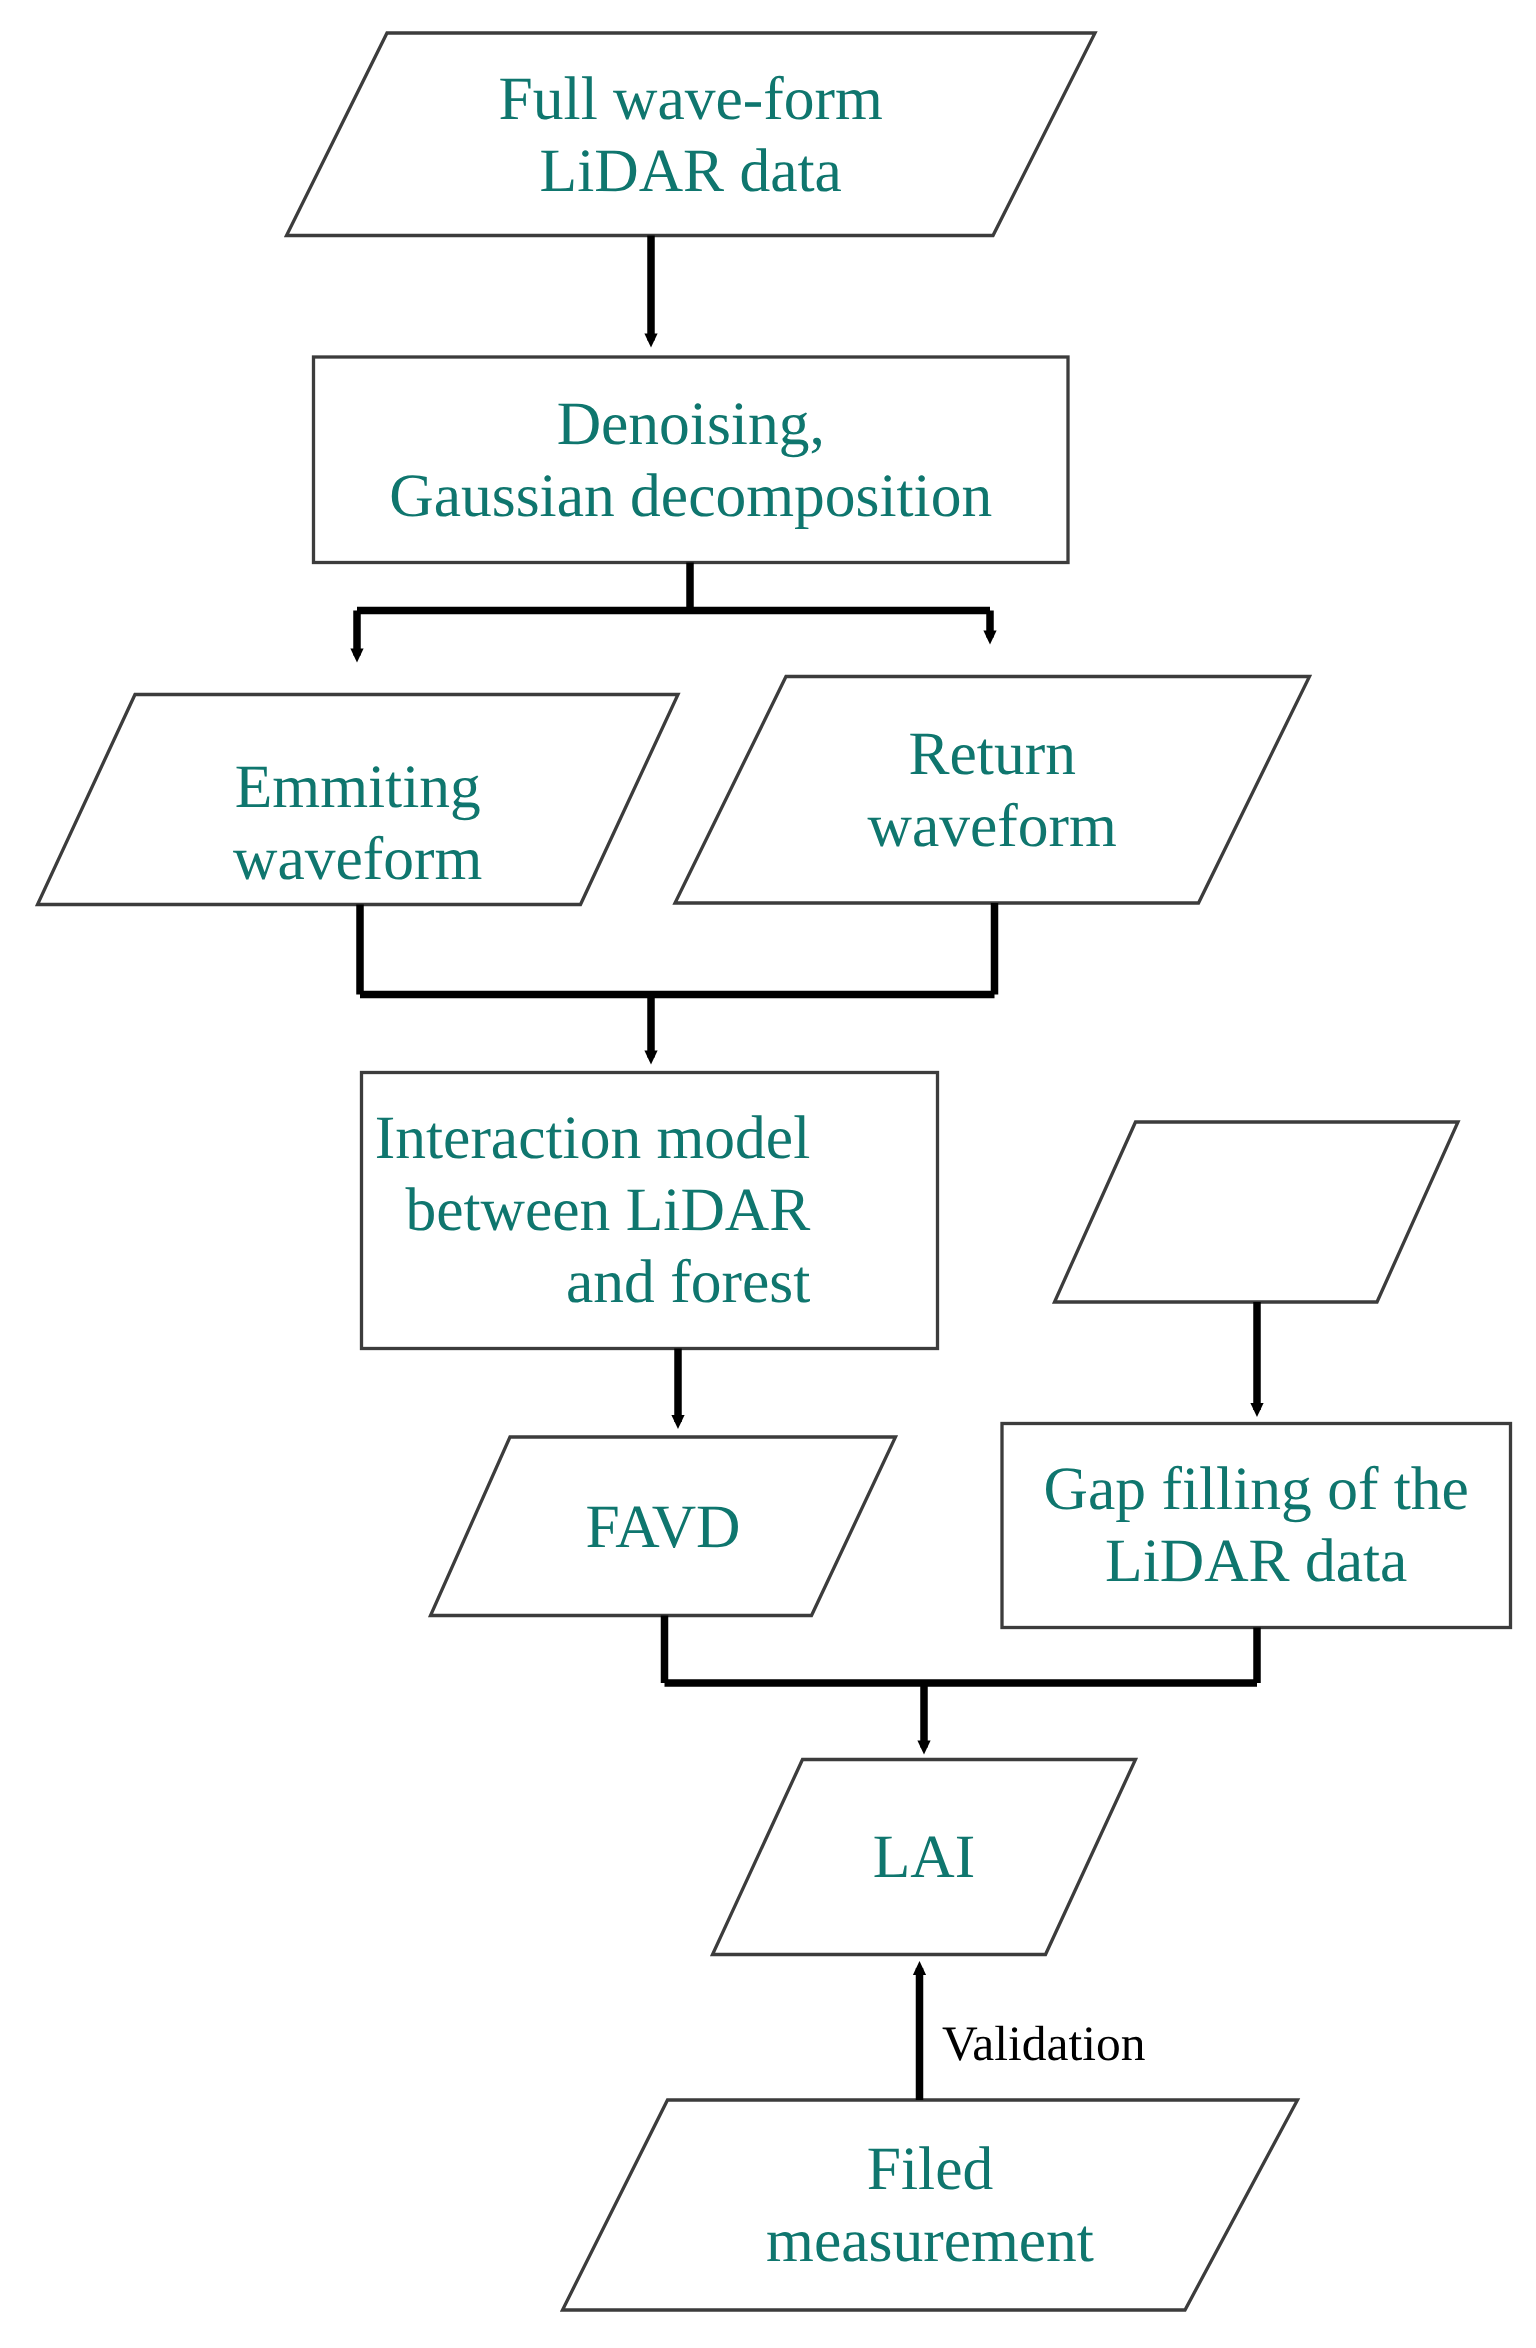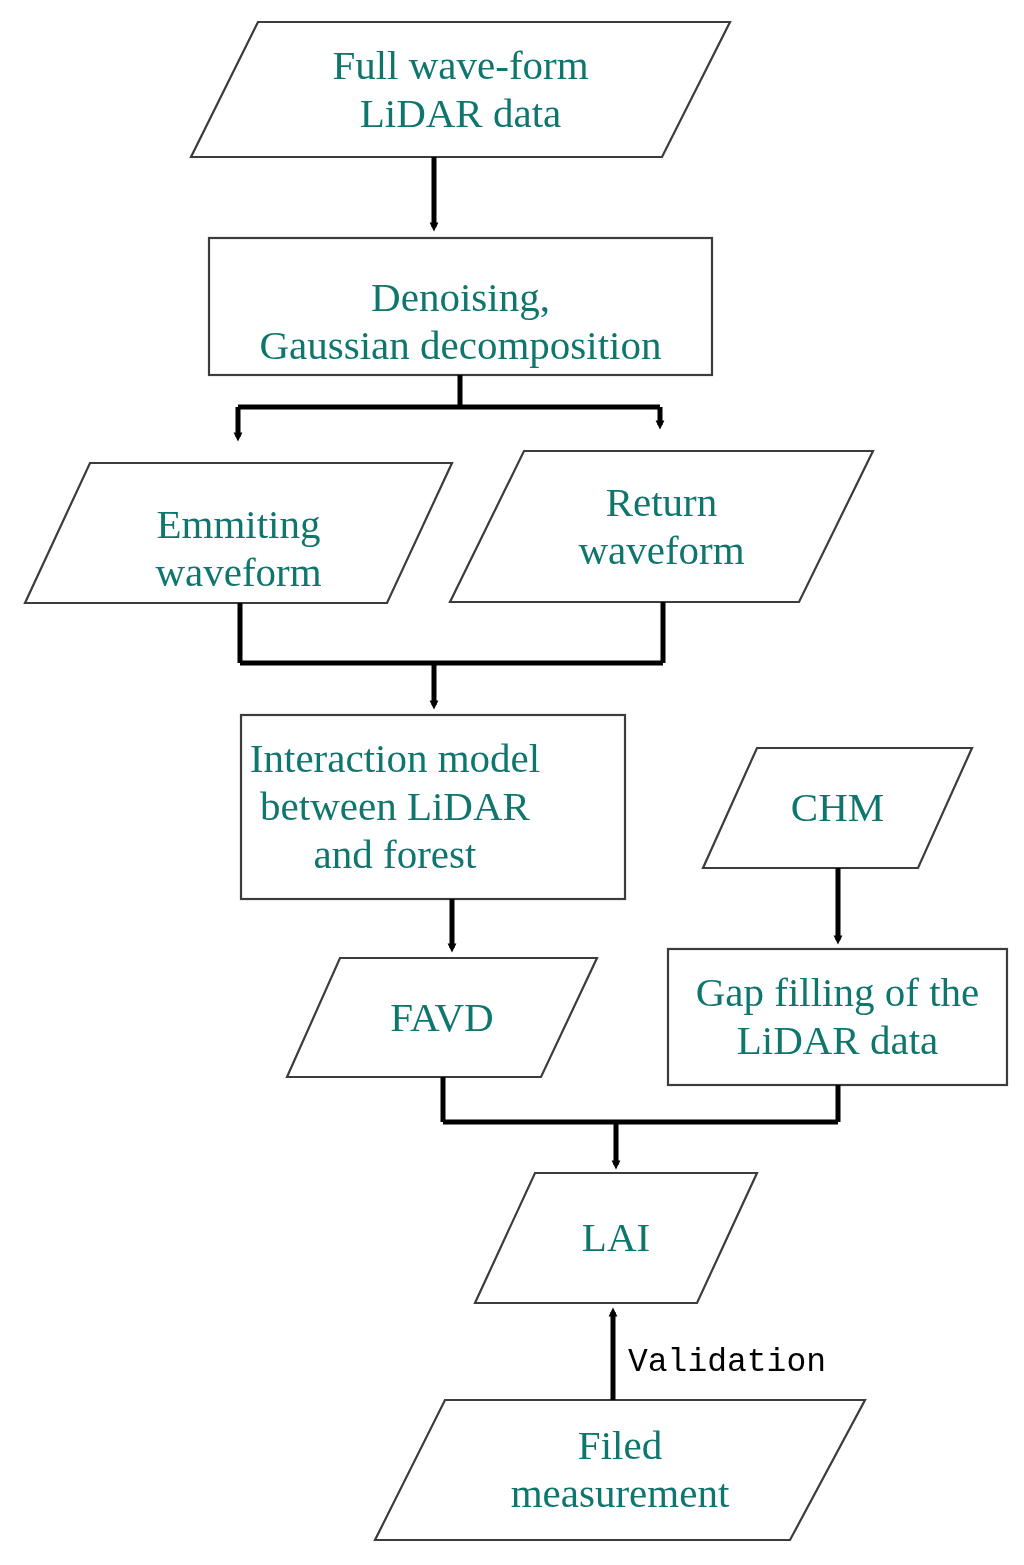--- a/index.html
+++ b/index.html
@@ -32,21 +32,21 @@
     color: #0f766e;
     font-family: "Liberation Serif", "DejaVu Serif", serif;
     font-size: 41px;
     line-height: 1.17;
     white-space: pre-line;
     pointer-events: none;
   }
   .edge-label {
     position: absolute;
     color: #000000;
-    font-family: Liberation Mono, monospace;
+    font-family: Liberation Serif, serif;
     font-size: 33px;
     line-height: 1.1;
     white-space: nowrap;
   }
 </style>
 </head>
 <body>
 
 <div id="canvas">
 
@@ -105,34 +105,33 @@
       <polyline points="443,1122 838,1122"></polyline>
       <line x1="616" y1="1122" x2="616" y2="1165" marker-end="url(#arrowhead)"></line>
 
       <line x1="613" y1="1400" x2="613" y2="1312" marker-end="url(#arrowhead-up)"></line>
     </g>
   </svg>
 
   <div class="node-label" style="left:191px; top:22px; width:539px; height:135px;">Full wave-form
 LiDAR data</div>
 
-  <div class="node-label" style="left:209px; top:238px; width:503px; height:167px;">Denoising,
+  <div class="node-label" style="left:209px; top:238px; width:503px; height:138px;">Denoising,
 Gaussian decomposition</div>
 
   <div class="node-label" style="left:25px; top:463px; width:427px; height:172px;">Emmiting
 waveform</div>
 
   <div class="node-label" style="left:450px; top:451px; width:423px; height:151px;">Return
 waveform</div>
 
-  <div class="node-label" style="left:241px; top:715px; width:308px; height:184px;">Interaction model
+  <div class="node-label" style="left:241px; top:715px; width:308px; height:184px;text-align:right;">Interaction model
 between LiDAR
 and forest</div>
 
-  <div class="node-label" style="left:703px; top:748px; width:269px; height:120px;">CHM</div>
 
   <div class="node-label" style="left:287px; top:958px; width:310px; height:119px;">FAVD</div>
 
   <div class="node-label" style="left:668px; top:949px; width:339px; height:136px;">Gap filling of the
 LiDAR data</div>
 
   <div class="node-label" style="left:475px; top:1173px; width:282px; height:130px;">LAI</div>
 
   <div class="node-label" style="left:375px; top:1400px; width:490px; height:140px;">Filed
 measurement</div>

